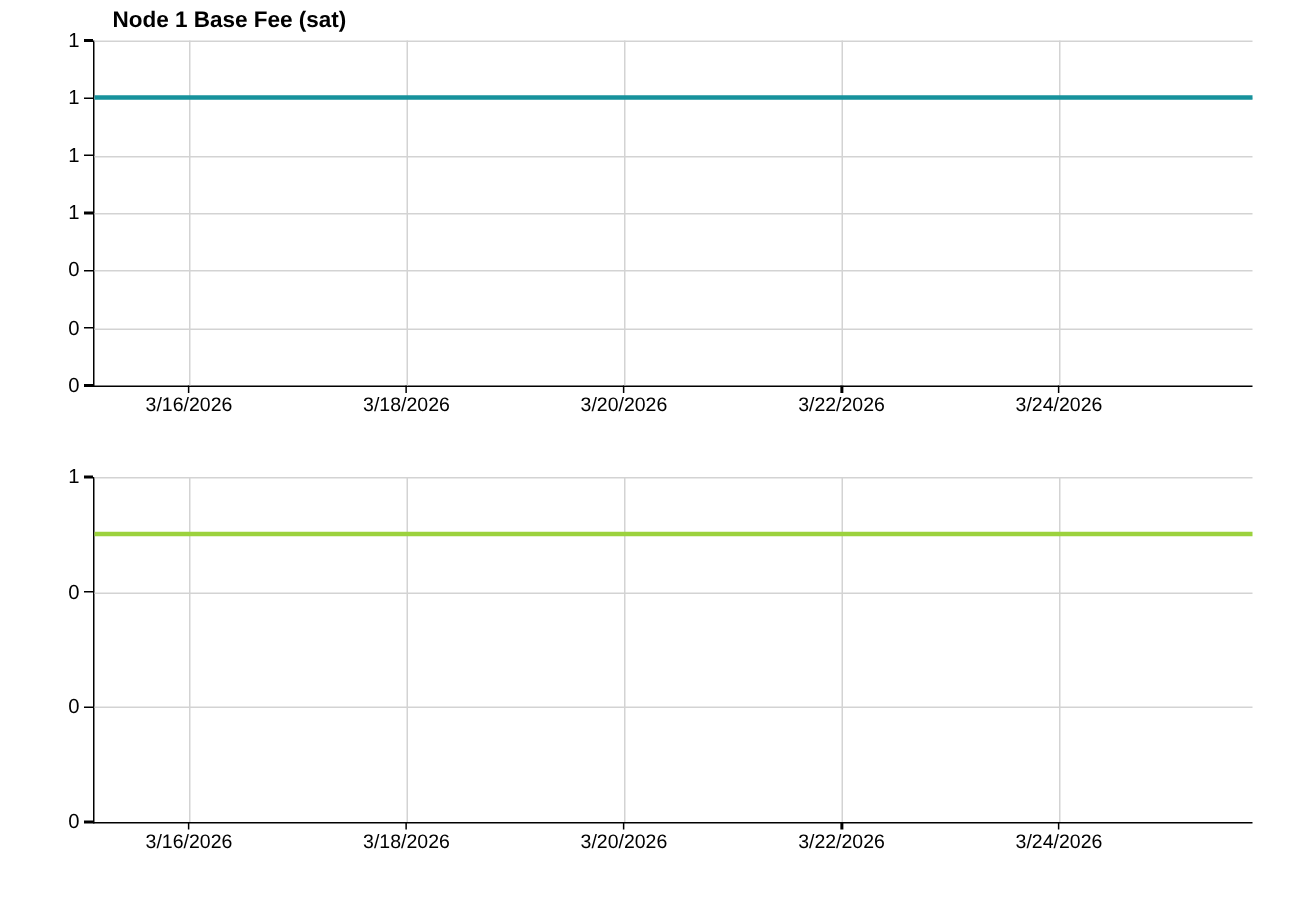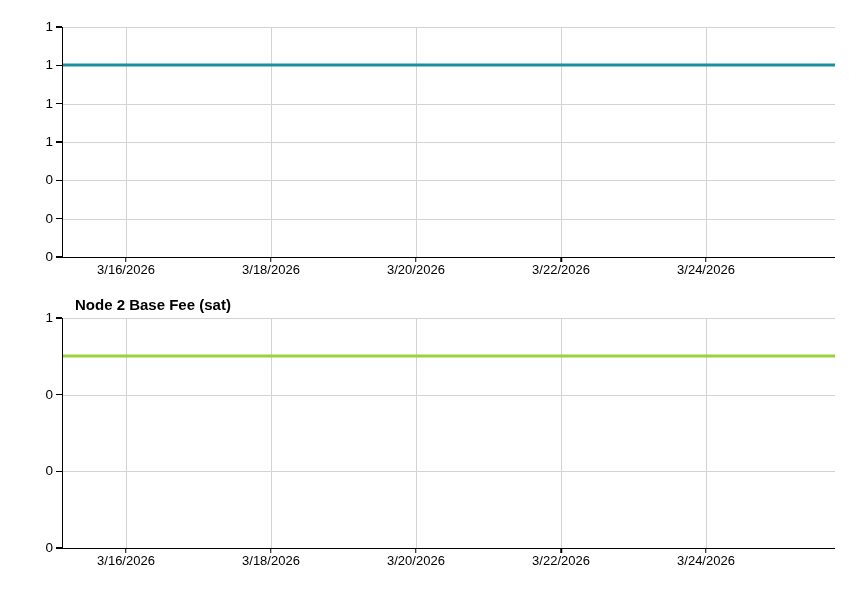--- a/index.html
+++ b/index.html
@@ -95,20 +95,21 @@
     height: 3px;
     transform: translateY(-50%);
   }
 </style>
 </head>
 <body>
 
 <div class="canvas">
 
   <div class="chart" style="top: 0px;">
+    <div class="chart-title">Node 1 Base Fee (sat)</div>
     <div class="plot">
         <div class="vgrid" style="left: 8.16%;"></div>
         <div class="xtick-mark" style="left: 8.16%;"></div>
         <div class="xlabel" style="left: 8.16%;">3/16/2026</div>
         <div class="vgrid" style="left: 26.94%;"></div>
         <div class="xtick-mark" style="left: 26.94%;"></div>
         <div class="xlabel" style="left: 26.94%;">3/18/2026</div>
         <div class="vgrid" style="left: 45.72%;"></div>
         <div class="xtick-mark" style="left: 45.72%;"></div>
         <div class="xlabel" style="left: 45.72%;">3/20/2026</div>
@@ -136,21 +137,20 @@
         <div class="hgrid" style="top: 83.3333%;"></div>
         <div class="ytick-mark" style="top: calc(83.3333% - 0.75px);"></div>
         <div class="ylabel" style="top: 83.3333%;">0</div>
         <div class="ytick-mark" style="top: calc(100% - 0.75px);"></div>
         <div class="ylabel" style="top: 100%;">0</div>
         <div class="series-line" style="top: 16.6667%; background: rgb(23, 146, 156);"></div>
       </div>
   </div>
 
   <div class="chart" style="top: 291px;">
-    <div class="chart-title">Node 2 Base Fee (sat)</div>
     <div class="plot">
         <div class="vgrid" style="left: 8.16%;"></div>
         <div class="xtick-mark" style="left: 8.16%;"></div>
         <div class="xlabel" style="left: 8.16%;">3/16/2026</div>
         <div class="vgrid" style="left: 26.94%;"></div>
         <div class="xtick-mark" style="left: 26.94%;"></div>
         <div class="xlabel" style="left: 26.94%;">3/18/2026</div>
         <div class="vgrid" style="left: 45.72%;"></div>
         <div class="xtick-mark" style="left: 45.72%;"></div>
         <div class="xlabel" style="left: 45.72%;">3/20/2026</div>

